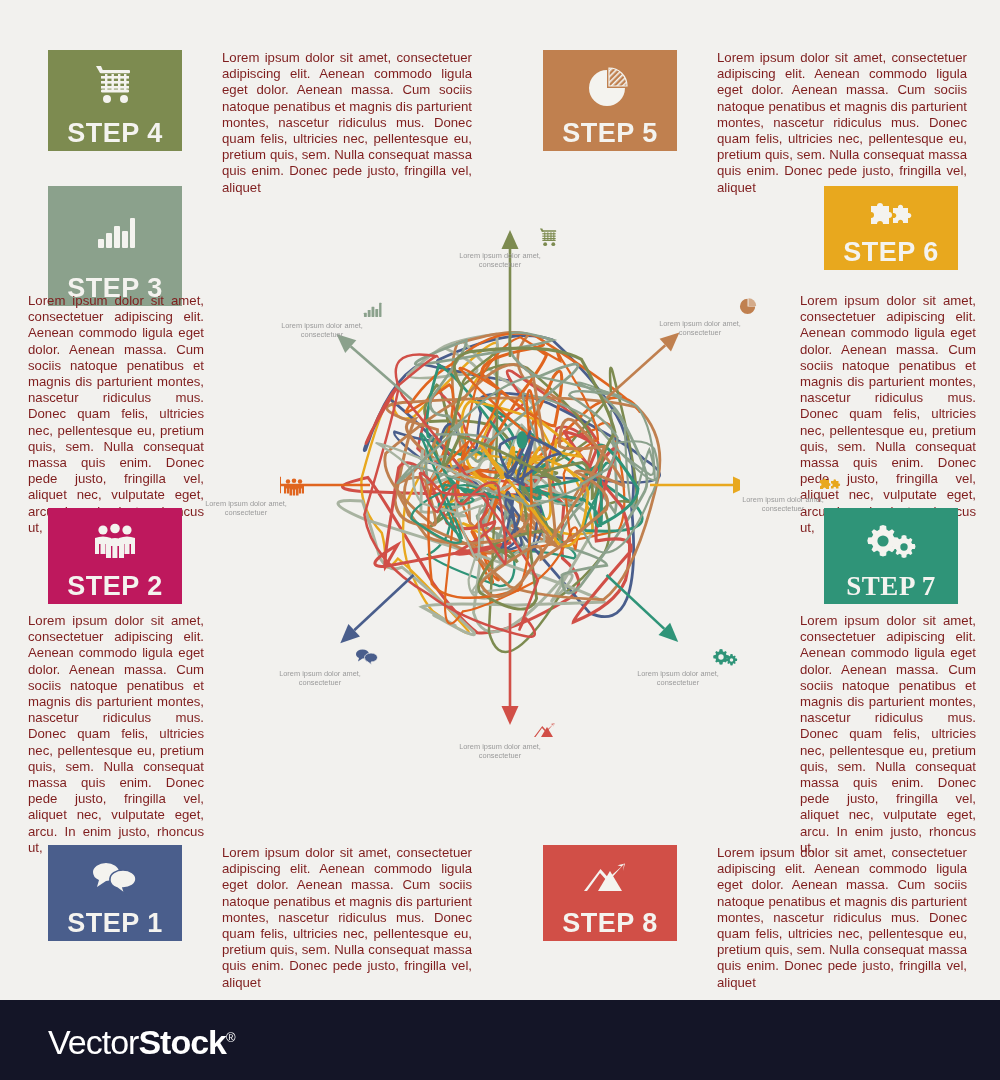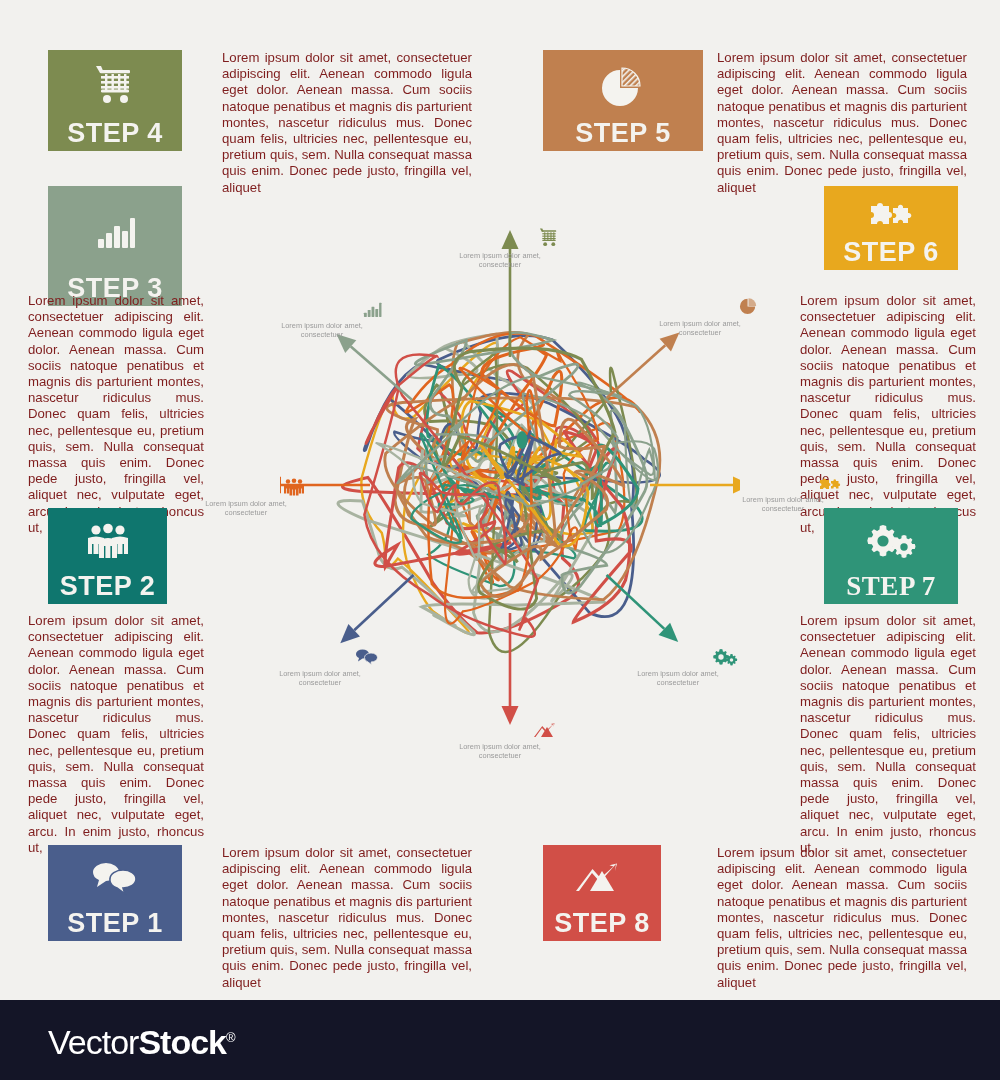--- a/index.html
+++ b/index.html
@@ -54,21 +54,21 @@
           <rect x="9" y="25.5" width="28" height="3" rx="1.2"></rect>
           <circle cx="15" cy="35" r="4"></circle>
           <circle cx="32" cy="35" r="4"></circle>
         </g>
       </svg>
     </div>
     <div class="step-label" style="font-size:27px;">STEP 4</div>
   </div>
   <div class="para j" style="left:222px;top:50px;width:250px;">Lorem ipsum dolor sit amet, consectetuer adipiscing elit. Aenean commodo ligula eget dolor. Aenean massa. Cum sociis natoque penatibus et magnis dis parturient montes, nascetur ridiculus mus. Donec quam felis, ultricies nec, pellentesque eu, pretium quis, sem. Nulla consequat massa quis enim. Donec pede justo, fringilla vel, aliquet</div>
 
-  <div class="step-box" style="left:543px;top:50px;width:160px;height:101px;background:#c0804f;">
+  <div class="step-box" style="left:543px;top:50px;width:134px;height:101px;background:#c0804f;">
     <div class="icon-wrap">
       <svg width="46" height="42" viewBox="0 0 46 42" aria-hidden="true">
         <defs>
           <pattern id="hatch5" width="4" height="4" patternUnits="userSpaceOnUse" patternTransform="rotate(45)">
             <rect width="4" height="4" fill="#c0804f"></rect>
             <rect width="1.6" height="4" fill="#f4f3ef"></rect>
           </pattern>
         </defs>
         <path d="M22 22 L22 4 A18 18 0 0 1 40 22 Z" fill="url(#hatch5)" stroke="#f4f3ef" stroke-width="1.2"></path>
         <path d="M20 24 L20 6 A18 18 0 1 0 38 24 Z" fill="#f4f3ef"></path>
@@ -87,21 +87,21 @@
           <rect x="20" y="14" width="6" height="22" rx="1"></rect>
           <rect x="28" y="19" width="6" height="17" rx="1"></rect>
           <rect x="36" y="6" width="5" height="30" rx="1"></rect>
         </g>
       </svg>
     </div>
     <div class="step-label" style="font-size:27px;">STEP 3</div>
   </div>
   <div class="para j" style="left:28px;top:293px;width:176px;">Lorem ipsum dolor sit amet, consectetuer adipiscing elit. Aenean commodo ligula eget dolor. Aenean massa. Cum sociis natoque penatibus et magnis dis parturient montes, nascetur ridiculus mus. Donec quam felis, ultricies nec, pellentesque eu, pretium quis, sem. Nulla consequat massa quis enim. Donec pede justo, fringilla vel, aliquet nec, vulputate eget, arcu. In enim justo, rhoncus ut,</div>
 
-  <div class="step-box" style="left:48px;top:508px;width:119px;height:96px;background:#0f766e;">
+  <div class="step-box" style="left:48px;top:508px;width:134px;height:96px;background:#be185d;">
     <div class="icon-wrap">
       <svg width="48" height="36" viewBox="0 0 48 36" aria-hidden="true">
         <g fill="#f4f3ef">
           <circle cx="12" cy="7" r="4.6"></circle>
             <circle cx="24" cy="5.5" r="4.8"></circle>
             <circle cx="36" cy="7" r="4.6"></circle>
           <path d="M4 15 q8 -3 16 0 v16 h-4 v-10 h-1.5 v10 h-5 v-10 H8 v10 H4z"></path>
           <path d="M28 15 q8 -3 16 0 v16 h-4 v-10 h-1.5 v10 h-5 v-10 H32 v10 h-4z"></path>
           <path d="M15 17 q9 -4 18 0 v18 h-5 v-12 h-1.6 v12 h-5 v-12 H20 v12 h-5z"></path>
         </g>
@@ -145,21 +145,21 @@
         <g fill="#f4f3ef">
           <path d="M4 12 a13 9 0 0 1 26 0 a13 9 0 0 1 -13 9 l-9 6 2-7 a12 9 0 0 1 -6 -8z"></path>
           <path d="M21 19 a13 9 0 0 1 26 0 a13 9 0 0 1 -13 9 l2 6 -8-6 a13 9 0 0 1 -7 -9z" stroke="#4a5e8c" stroke-width="1.6"></path>
         </g>
       </svg>
     </div>
     <div class="step-label" style="font-size:27px;">STEP 1</div>
   </div>
   <div class="para j" style="left:222px;top:845px;width:250px;">Lorem ipsum dolor sit amet, consectetuer adipiscing elit. Aenean commodo ligula eget dolor. Aenean massa. Cum sociis natoque penatibus et magnis dis parturient montes, nascetur ridiculus mus. Donec quam felis, ultricies nec, pellentesque eu, pretium quis, sem. Nulla consequat massa quis enim. Donec pede justo, fringilla vel, aliquet</div>
 
-  <div class="step-box" style="left:543px;top:845px;width:118px;height:96px;background:#d14f47;">
+  <div class="step-box" style="left:543px;top:845px;width:134px;height:96px;background:#d14f47;">
     <div class="icon-wrap">
       <svg width="52" height="34" viewBox="0 0 52 34" aria-hidden="true">
         <g fill="#f4f3ef">
           <path d="M26 10 L38 30 H14 z"></path>
           <path d="M3 30 L16 12 L24 21 L40 3 l-1 7 2-7.6 -7.5 1.8 4 1.2 L24.5 17 16.5 8 0 30 z"></path>
         </g>
       </svg>
     </div>
     <div class="step-label" style="font-size:27px;">STEP 8</div>
   </div>

